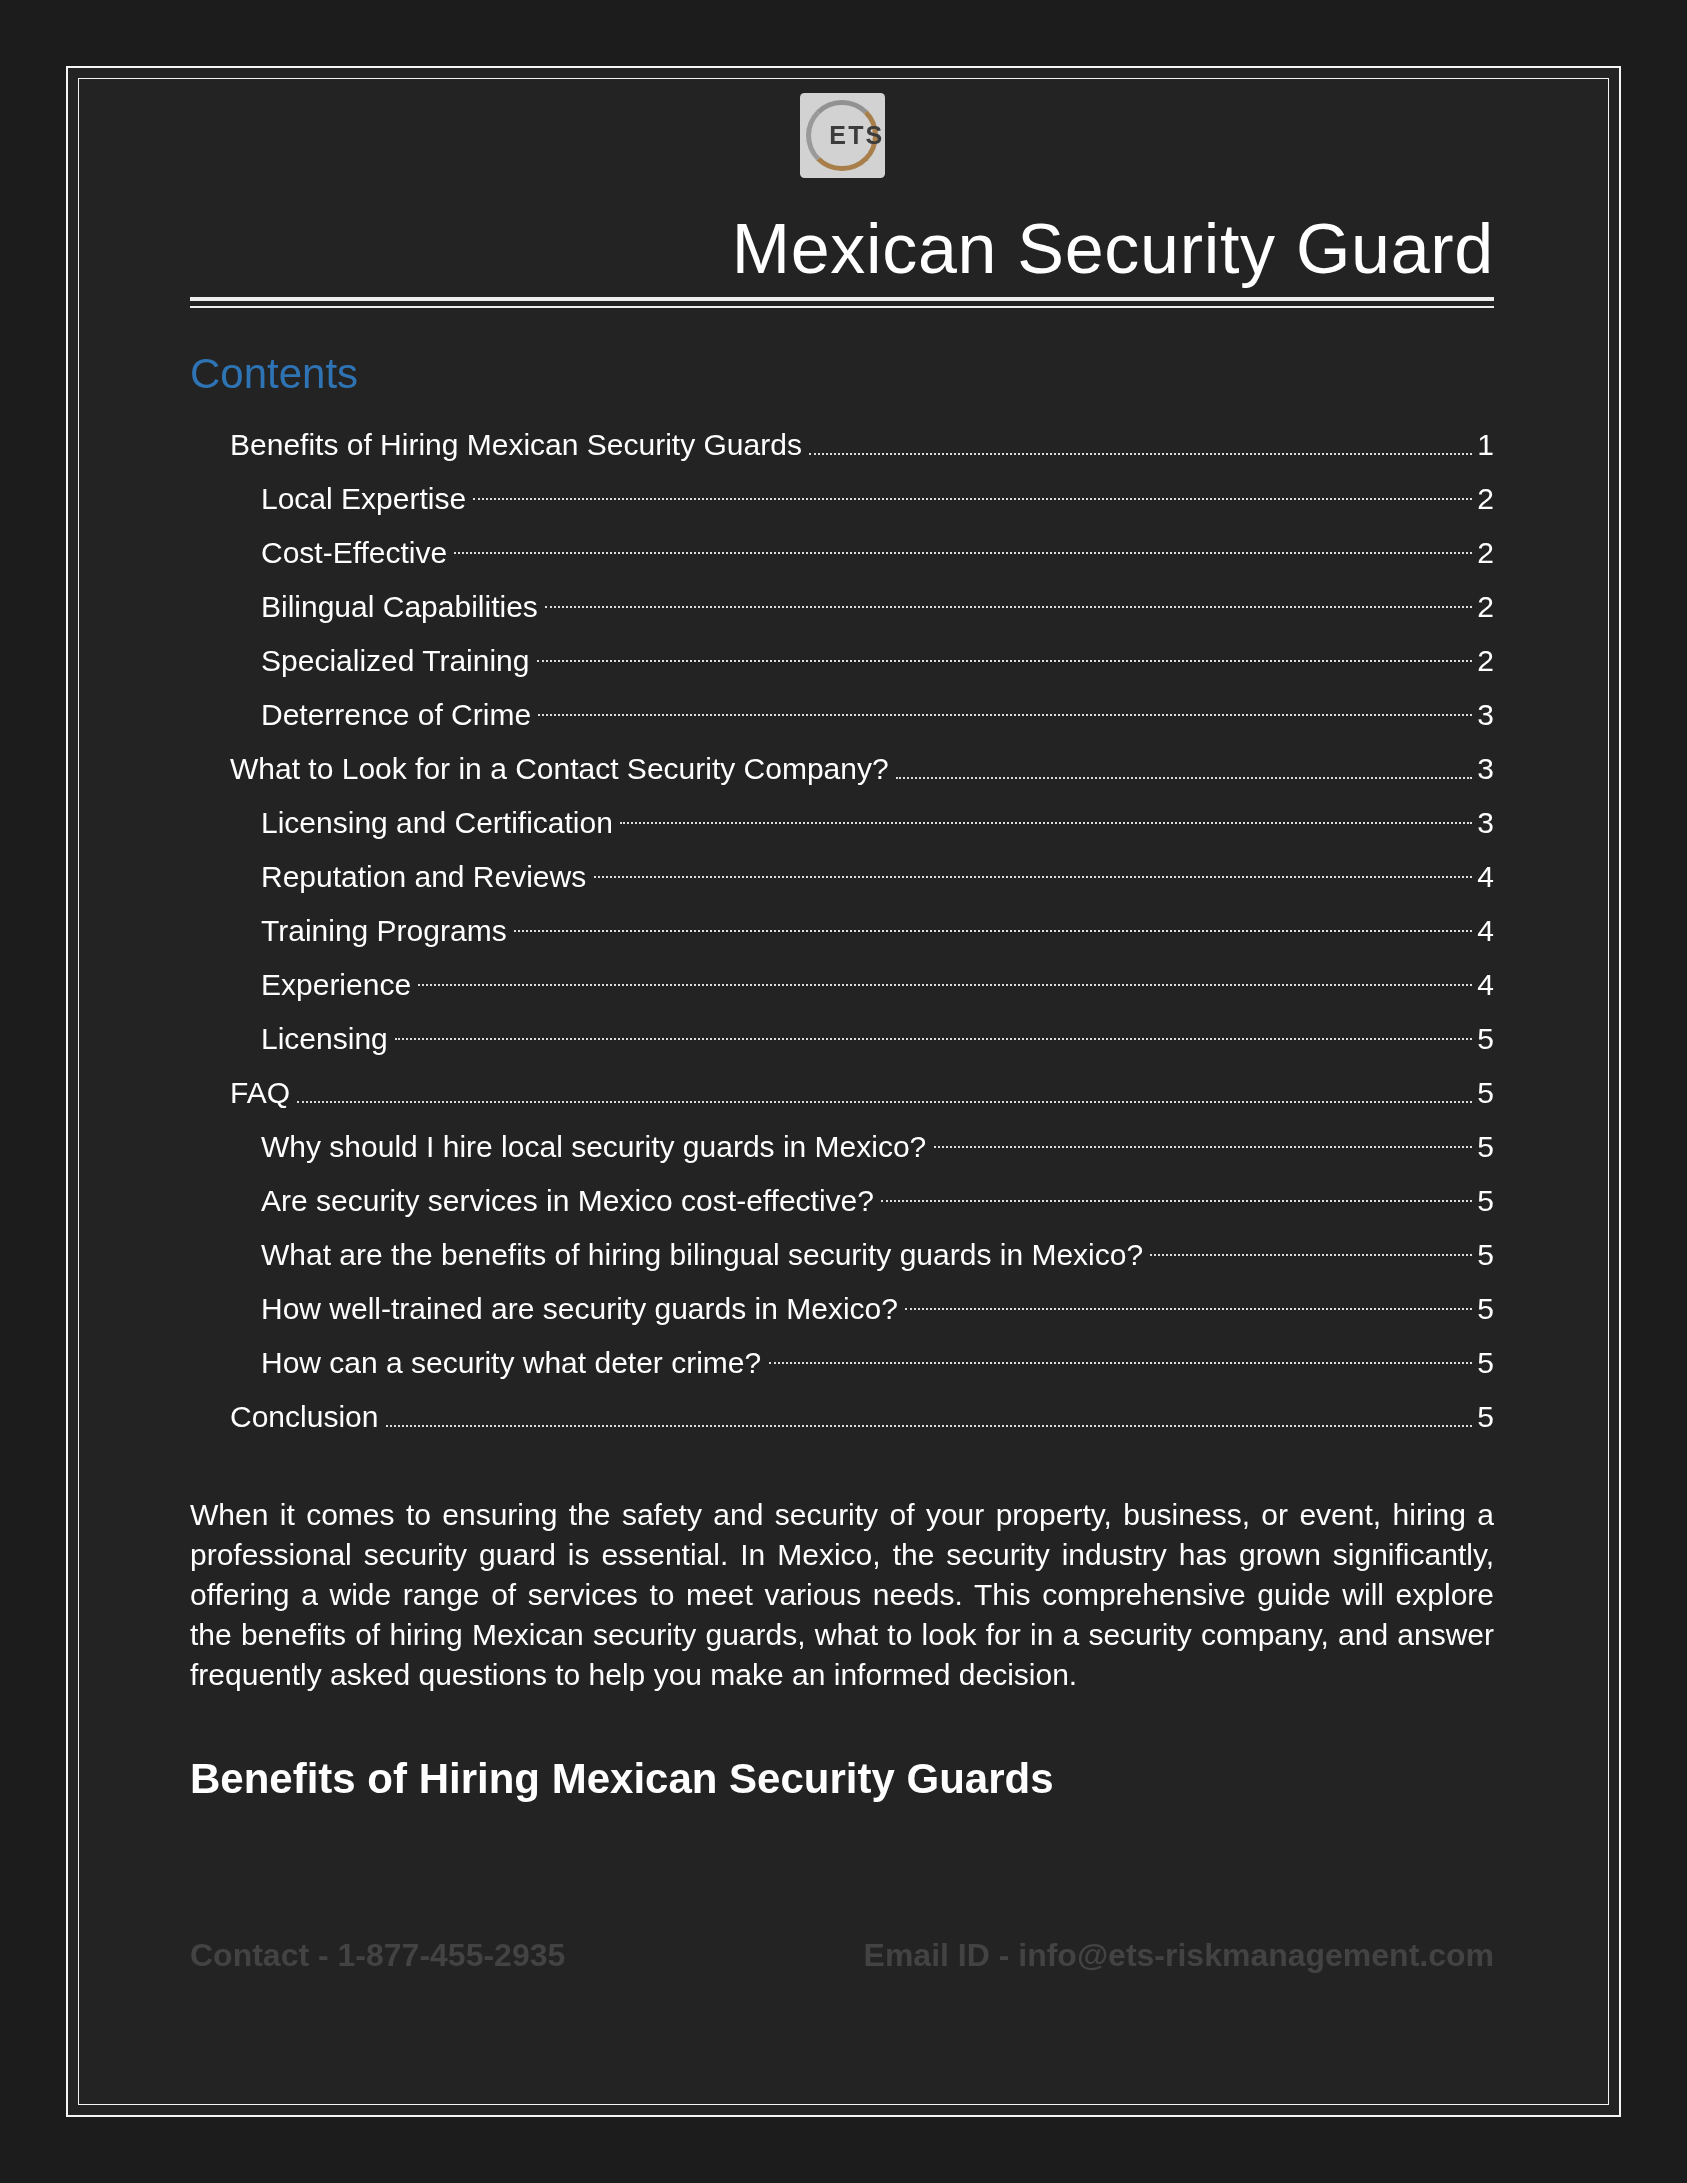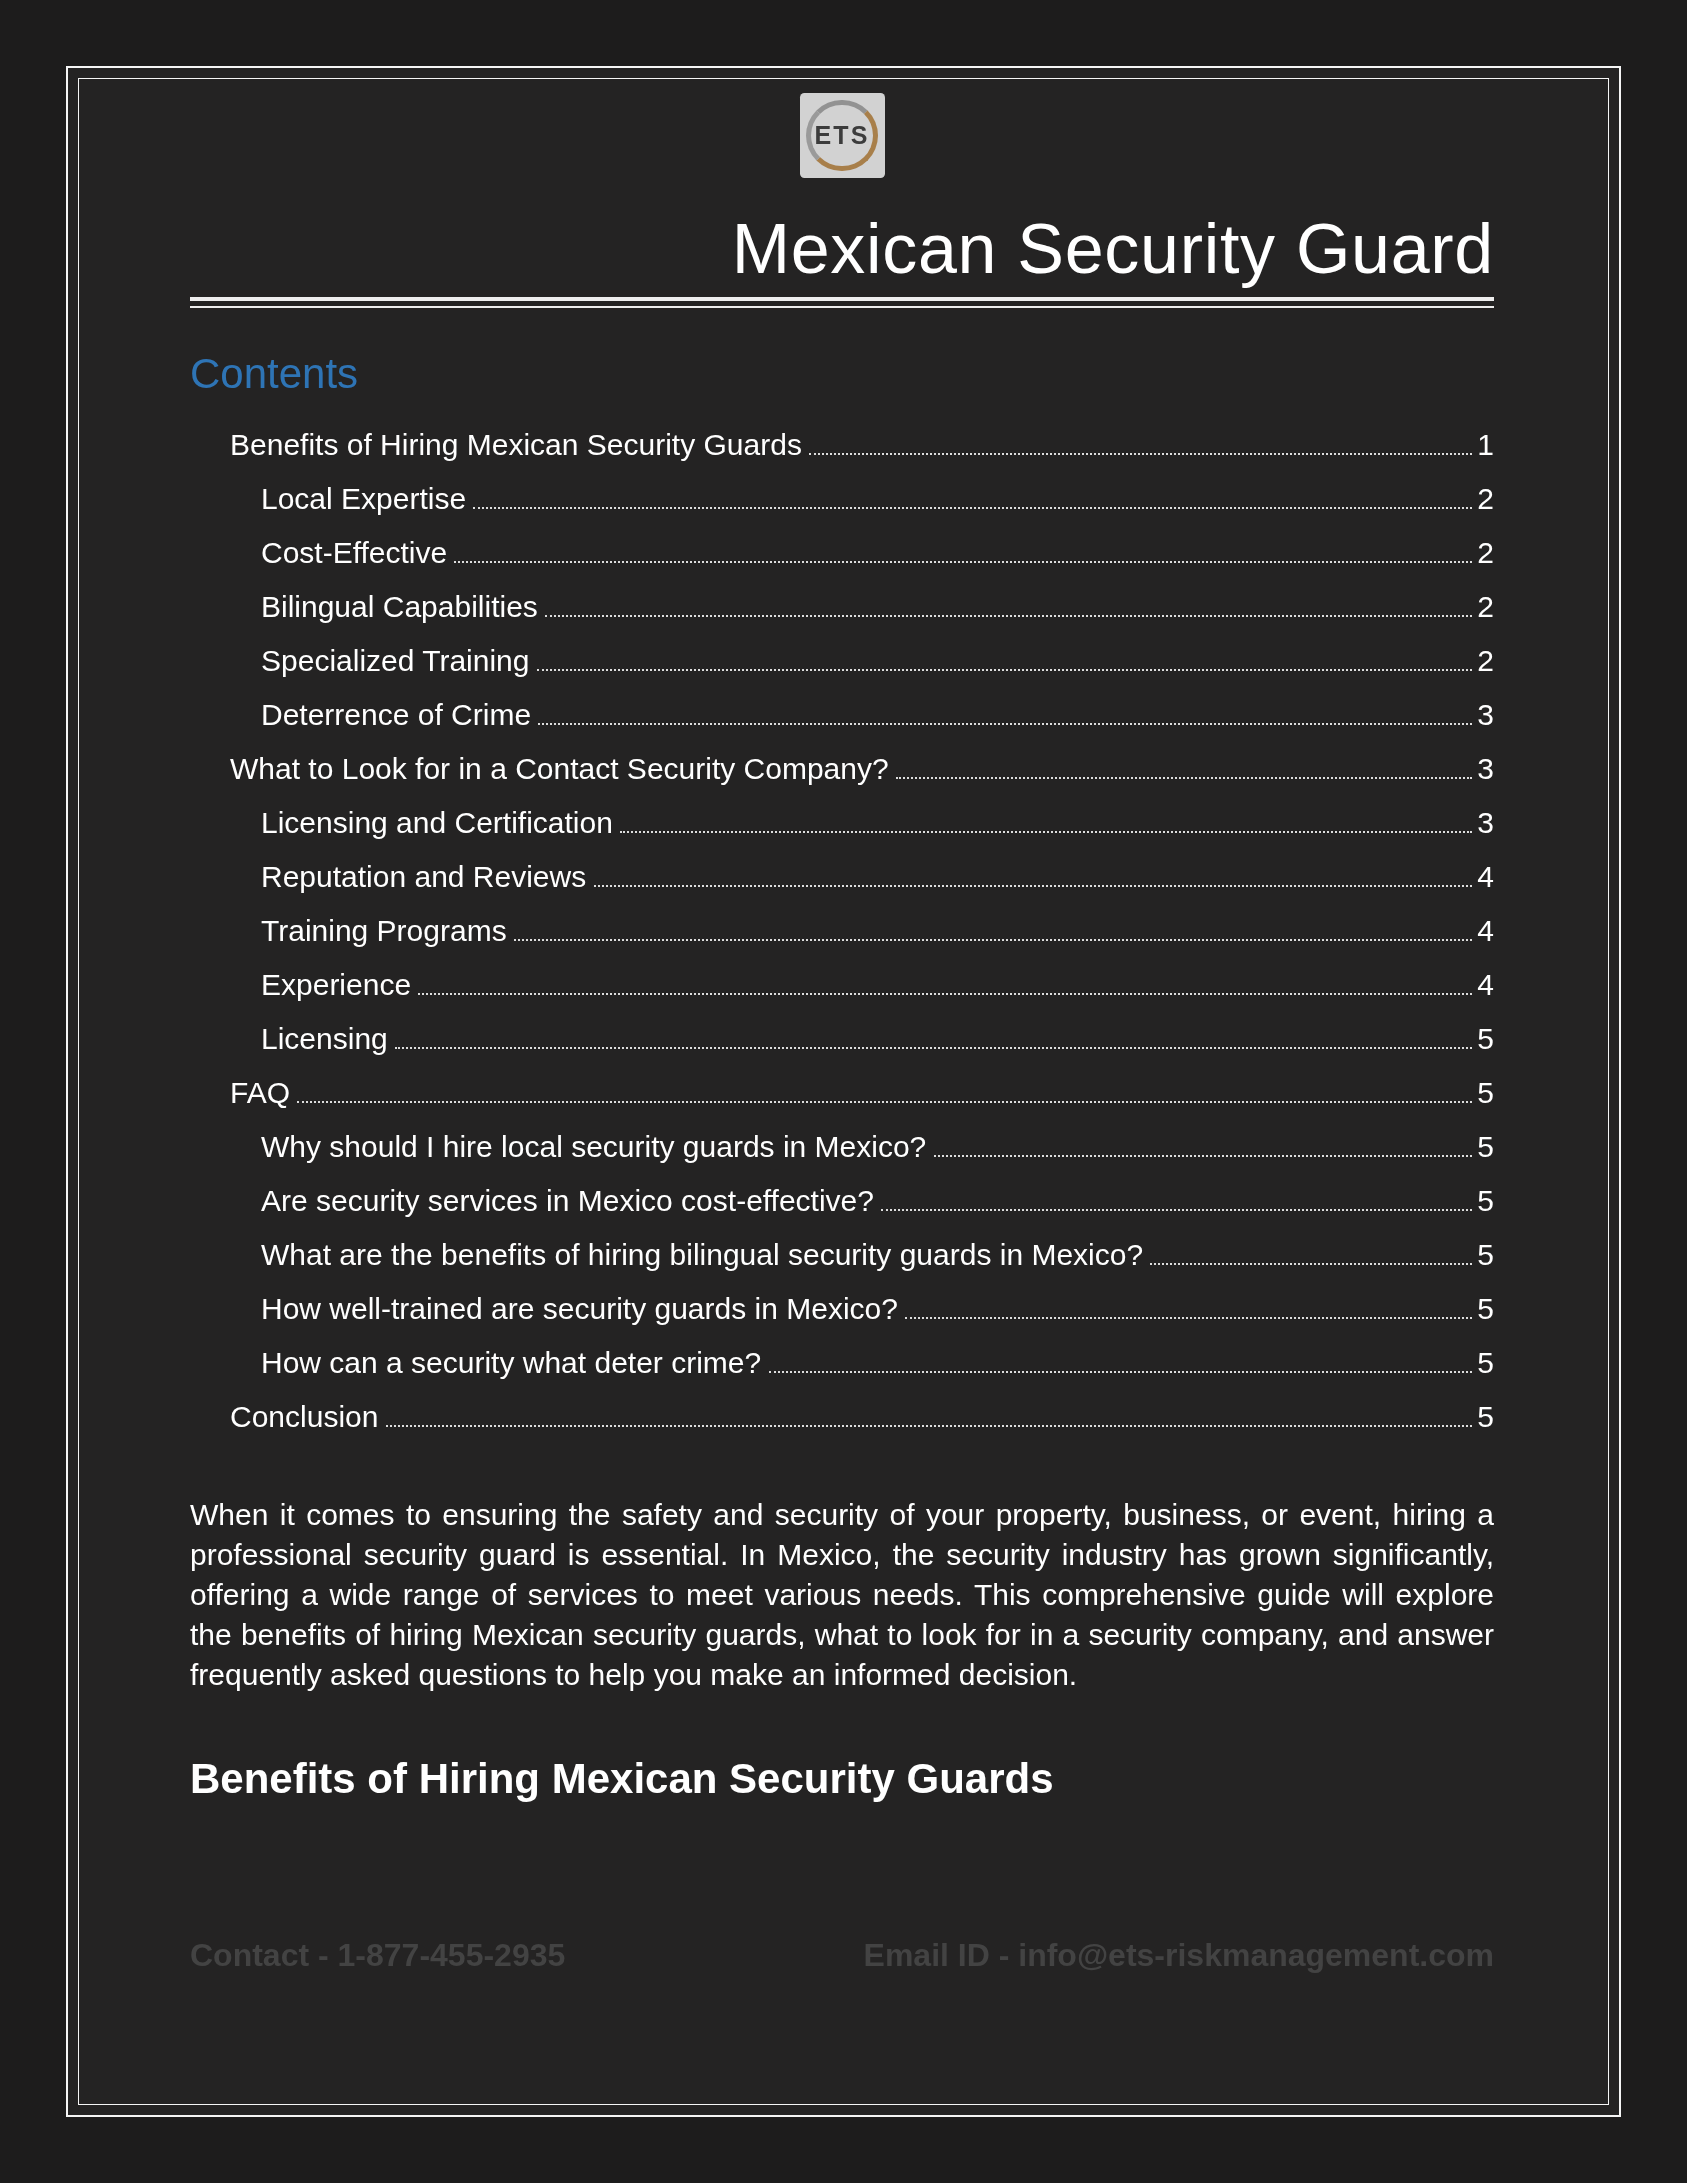--- a/index.html
+++ b/index.html
@@ -47,21 +47,21 @@
     border-radius: 50%;
     border: 5.8px solid #a87f4a;
     border-top-color: #929292;
     border-left-color: #9a9a9a;
     box-sizing: border-box;
   }
   .logo-text {
     position: absolute;
     left: 0; right: 0; top: 50%;
     transform: translateY(-52%);
-    text-align: center;
+    text-align: right;
     font-weight: bold;
     font-size: 25px;
     letter-spacing: 2.2px;
     color: #3c3c3c;
   }
   
   .doc-title {
     margin: 29px 0 4.4px 0;
     font-size: 70px;
     font-weight: 400;
@@ -86,21 +86,21 @@
   .toc-row {
     display: flex;
     align-items: baseline;
     height: 54px;
     line-height: 54px;
     font-size: 30px;
     color: var(--text, #ffffff);
     cursor: pointer;
   }
   .toc-row.lvl1 { padding-left: 40px; }
-  .toc-row.lvl2 { padding-left: 71px; }
+  .toc-row.lvl2 { padding-left: 71px; align-items: center; }
   .toc-label { white-space: nowrap; }
   .toc-leader {
     flex: 1;
     height: 0;
     margin: 0 5.8px 0 7.3px;
     border-bottom: 2.9px dotted #dddddd;
     min-width: 22px;
   }
   .toc-page { white-space: nowrap; }
   

